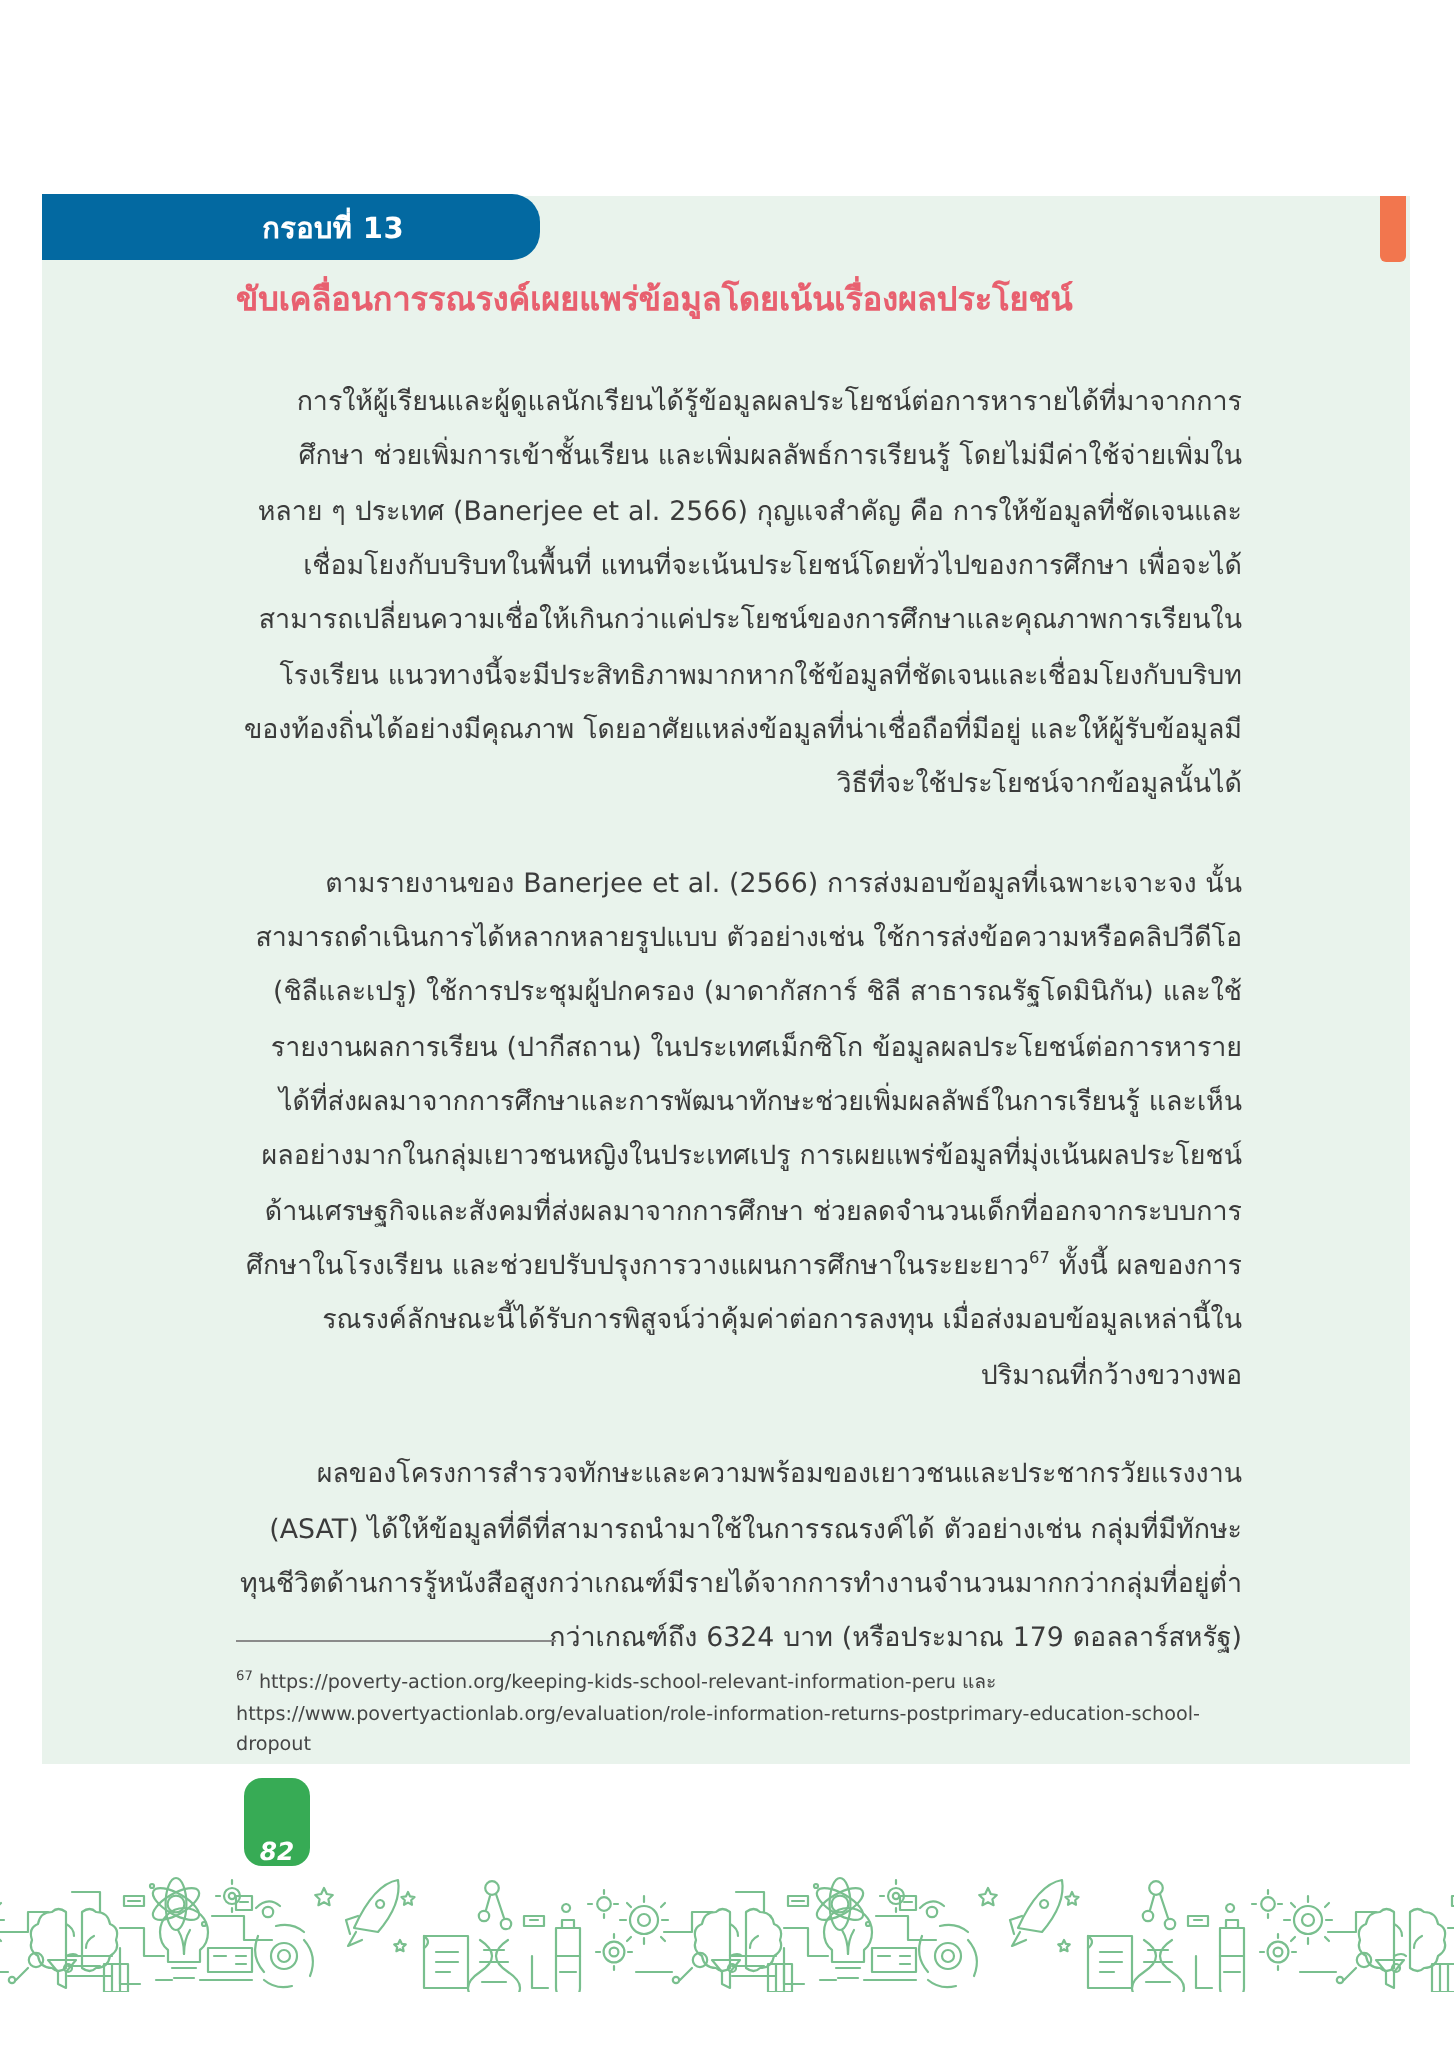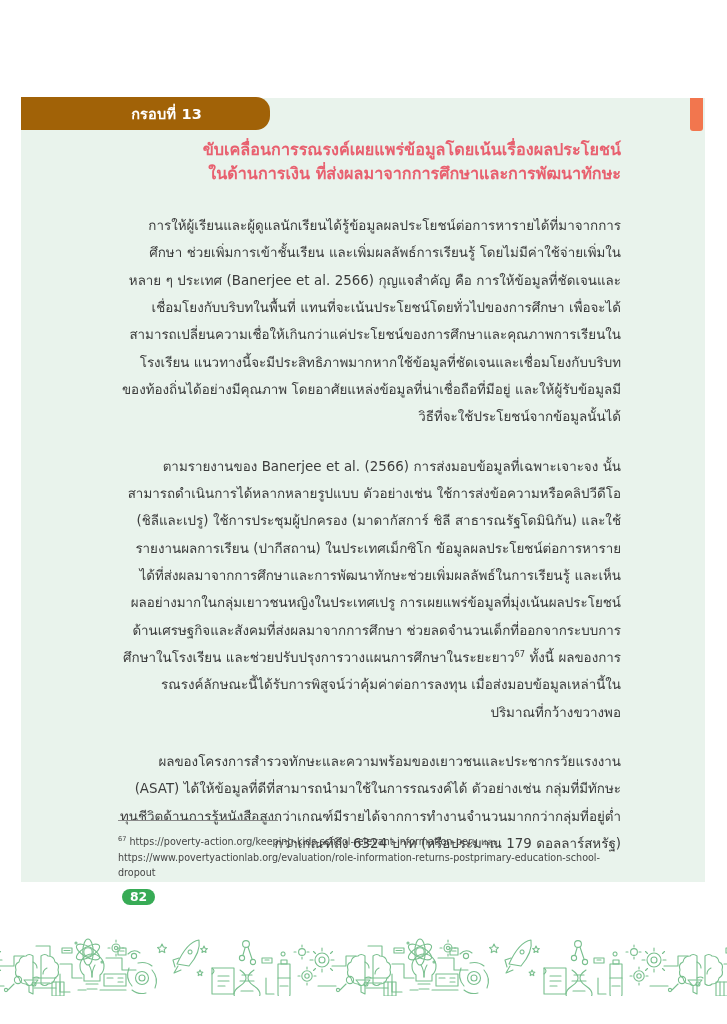--- a/index.html
+++ b/index.html
@@ -26,21 +26,21 @@
     background: #e9f3ec;
   }
 
   
   #box-tab {
     position: absolute;
     left: 21px;
     top: 97px;
     height: 33px;
     min-width: 249px;
-    background: #a16207;
+    background: #0369a1;
     border-top-right-radius: 14px;
     border-bottom-right-radius: 14px;
     display: flex;
     align-items: center;
     justify-content: flex-end;
     padding-right: 68px;
     box-sizing: border-box;
   }
   #box-tab .tab-text {
     color: #ffffff;
@@ -69,21 +69,20 @@
     top: 138px;
     width: 503px;
   }
 
   #box-title {
     color: #e8606f;
     font-size: 16.2px;
     font-weight: bold;
     line-height: 1.48;
     margin: 0 0 26px 0;
-    text-align: right;
   }
   #box-title .tline { display: block; }
 
   .body-par {
     color: #3b3b3b;
     font-size: 13.4px;
     line-height: 2.04;
     margin: 0 0 22px 0;
     text-align: right;
     word-spacing: .2px;
@@ -119,26 +118,27 @@
     vertical-align: super;
     line-height: 0;
   }
 
   
   #page-badge {
     position: absolute;
     left: 122px;
     top: 889px;
     width: 33px;
-    height: 16px;
+    height: 44px;
     background: #37ab55;
     border-radius: 9px;
     display: flex;
-    align-items: flex-start;
+    align-items: flex-end;
     justify-content: center;
+    font-style: italic;
   }
   #page-badge span {
     color: #ffffff;
     font-size: 12.4px;
     font-weight: bold;
   }
 
   
   #footer-band {
     position: absolute;
@@ -158,21 +158,20 @@
 <div id="box-tab">
   <span class="tab-text">กรอบที่ 13</span>
 </div>
 
 <div id="edge-marker"></div>
 
 <div id="content">
 
   <h1 id="box-title">
     <span class="tline">ขับเคลื่อนการรณรงค์เผยแพร่ข้อมูลโดยเน้นเรื่องผลประโยชน์</span>
-    <span class="tline">ในด้านการเงิน ที่ส่งผลมาจากการศึกษาและการพัฒนาทักษะ</span>
   </h1>
 
   <p class="body-par">การให้ผู้เรียนและผู้ดูแลนักเรียนได้รู้ข้อมูลผลประโยชน์ต่อการหารายได้ที่มาจากการศึกษา ช่วยเพิ่มการเข้าชั้นเรียน และเพิ่มผลลัพธ์การเรียนรู้ โดยไม่มีค่าใช้จ่ายเพิ่มในหลาย ๆ ประเทศ (Banerjee et al. 2566)  กุญแจสำคัญ คือ การให้ข้อมูลที่ชัดเจนและเชื่อมโยงกับบริบทในพื้นที่ แทนที่จะเน้นประโยชน์โดยทั่วไปของการศึกษา เพื่อจะได้สามารถเปลี่ยนความเชื่อให้เกินกว่าแค่ประโยชน์ของการศึกษาและคุณภาพการเรียนในโรงเรียน แนวทางนี้จะมีประสิทธิภาพมากหากใช้ข้อมูลที่ชัดเจนและเชื่อมโยงกับบริบทของท้องถิ่นได้อย่างมีคุณภาพ โดยอาศัยแหล่งข้อมูลที่น่าเชื่อถือที่มีอยู่ และให้ผู้รับข้อมูลมีวิธีที่จะใช้ประโยชน์จากข้อมูลนั้นได้</p>
 
   <p class="body-par"><span>ตามรายงานของ Banerjee et al. (2566) การส่งมอบข้อมูลที่เฉพาะเจาะจง นั้นสามารถดำเนินการได้หลากหลายรูปแบบ ตัวอย่างเช่น ใช้การส่งข้อความหรือคลิปวีดีโอ (ชิลีและเปรู) ใช้การประชุมผู้ปกครอง (มาดากัสการ์ ชิลี สาธารณรัฐโดมินิกัน) และใช้รายงานผลการเรียน (ปากีสถาน) ในประเทศเม็กซิโก ข้อมูลผลประโยชน์ต่อการหารายได้ที่ส่งผลมาจากการศึกษาและการพัฒนาทักษะช่วยเพิ่มผลลัพธ์ในการเรียนรู้ และเห็นผลอย่างมากในกลุ่มเยาวชนหญิงในประเทศเปรู การเผยแพร่ข้อมูลที่มุ่งเน้นผลประโยชน์ด้านเศรษฐกิจและสังคมที่ส่งผลมาจากการศึกษา ช่วยลดจำนวนเด็กที่ออกจากระบบการศึกษาในโรงเรียน และช่วยปรับปรุงการวางแผนการศึกษาในระยะยาว</span><sup>67</sup><span> ทั้งนี้ ผลของการรณรงค์ลักษณะนี้ได้รับการพิสูจน์ว่าคุ้มค่าต่อการลงทุน เมื่อส่งมอบข้อมูลเหล่านี้ในปริมาณที่กว้างขวางพอ</span></p>
 
   <p class="body-par">ผลของโครงการสำรวจทักษะและความพร้อมของเยาวชนและประชากรวัยแรงงาน (ASAT) ได้ให้ข้อมูลที่ดีที่สามารถนำมาใช้ในการรณรงค์ได้  ตัวอย่างเช่น กลุ่มที่มีทักษะทุนชีวิตด้านการรู้หนังสือสูงกว่าเกณฑ์มีรายได้จากการทำงานจำนวนมากกว่ากลุ่มที่อยู่ต่ำกว่าเกณฑ์ถึง 6324 บาท (หรือประมาณ 179 ดอลลาร์สหรัฐ)</p>
 
 </div>
 

